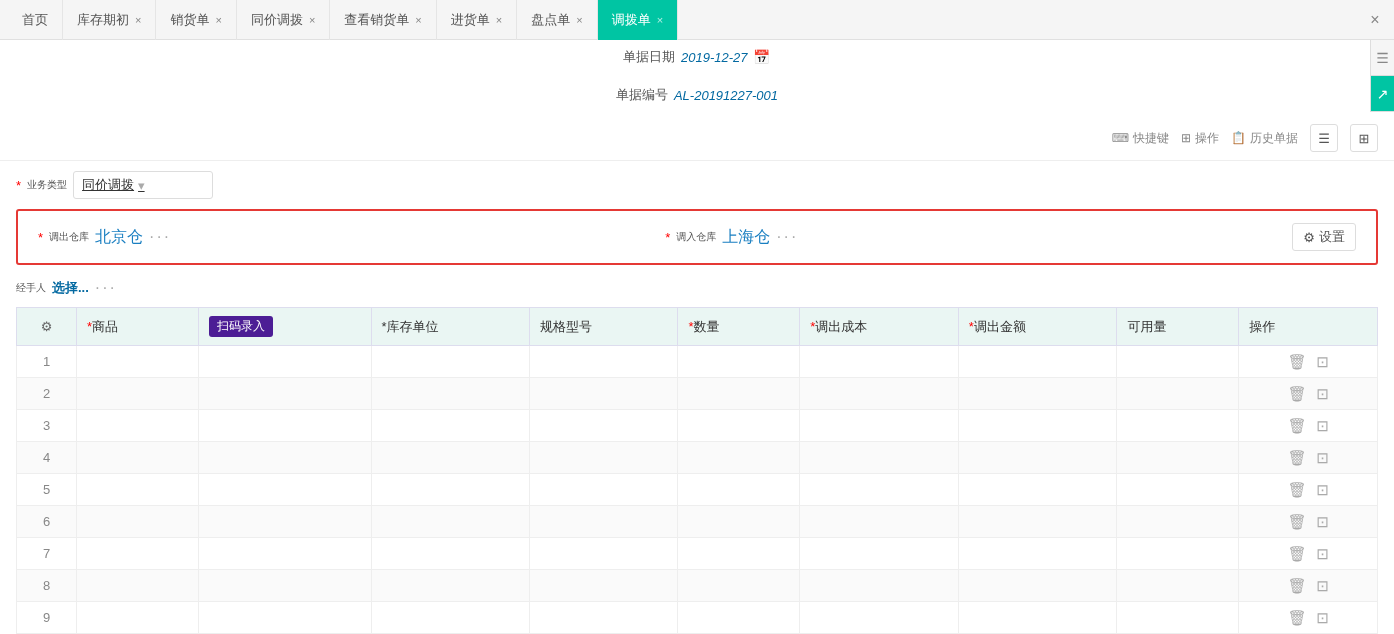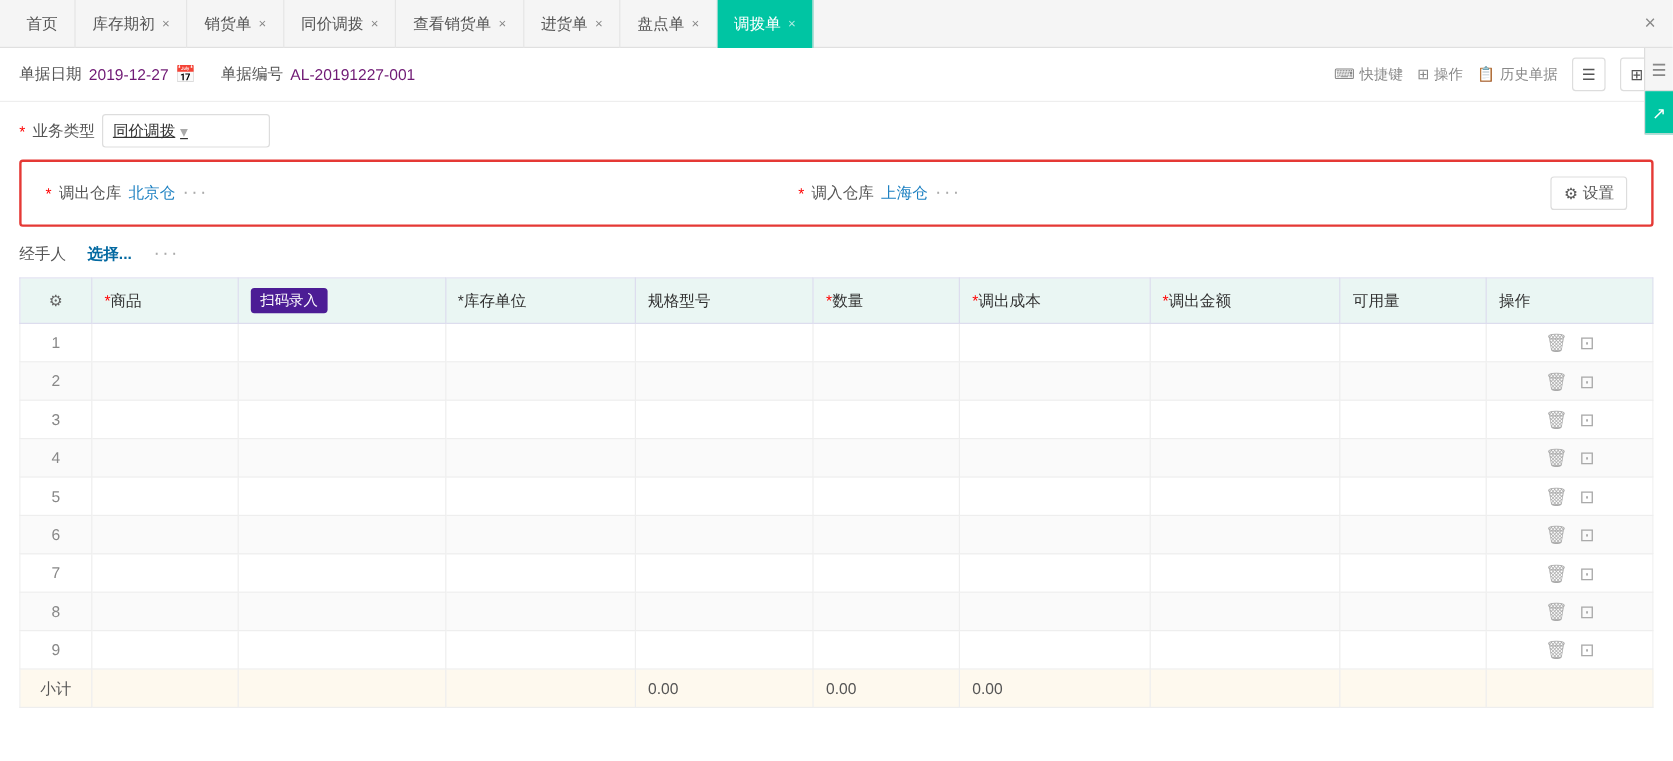--- a/index.html
+++ b/index.html
@@ -40,24 +40,25 @@
       cursor: pointer; color: #888; font-size: 16px;
     }
 
     
     .toolbar {
       display: flex; align-items: center;
       padding: 8px 16px;
       background: #fff;
       border-bottom: 1px solid #eee;
       gap: 20px;
+      flex-direction: column;
     }
     .toolbar-field { display: flex; align-items: center; gap: 6px; font-size: 13px; color: #333; }
     .toolbar-field .label { color: #555; }
-    .toolbar-field .value { color: #701a75; font-weight: 500; }
+    .toolbar-field .value { color: #0369a1; font-weight: 500; font-style: italic; }
     .toolbar-right {
       margin-left: auto;
       display: flex; align-items: center; gap: 12px;
     }
     .toolbar-action {
       display: flex; align-items: center; gap: 4px;
       color: #888; font-size: 12px; cursor: pointer;
     }
     .toolbar-icon-btn {
       width: 28px; height: 28px;
@@ -69,22 +70,22 @@
     
     .form-area {
       padding: 10px 16px;
       display: flex;
       align-items: center;
       gap: 20px;
       flex-wrap: wrap;
     }
     .field-group { display: flex; align-items: center; gap: 6px; }
     .required-star { color: red; font-size: 13px; }
-    .field-label { color: #555; font-size: 13px; }
-    .field-value { color: #333; font-size: 13px; }
+    .field-label { color: #555; font-size: 10px; }
+    .field-value { color: #333; font-size: 16px; }
     .field-select {
       display: flex; align-items: center; gap: 4px;
       border: 1px solid #ddd; border-radius: 3px;
       padding: 4px 8px;
       min-width: 140px;
       cursor: pointer;
       background: #fff;
       text-decoration: underline;
     }
     .field-select .chevron { color: #aaa; }
@@ -110,21 +111,21 @@
       padding: 4px 10px;
       cursor: pointer;
       color: #555;
       font-size: 13px;
       background: #fff;
     }
 
     
     .handler-row {
       padding: 4px 16px 10px;
-      display: flex; align-items: center; gap: 18px;
+      display: flex; align-items: center; gap: 6px;
     }
     .placeholder-text { color: #0369a1; font-weight: bold; }
 
     
     .table-wrap {
       overflow: auto;
       margin: 0 16px;
     }
     table {
       width: 100%;

